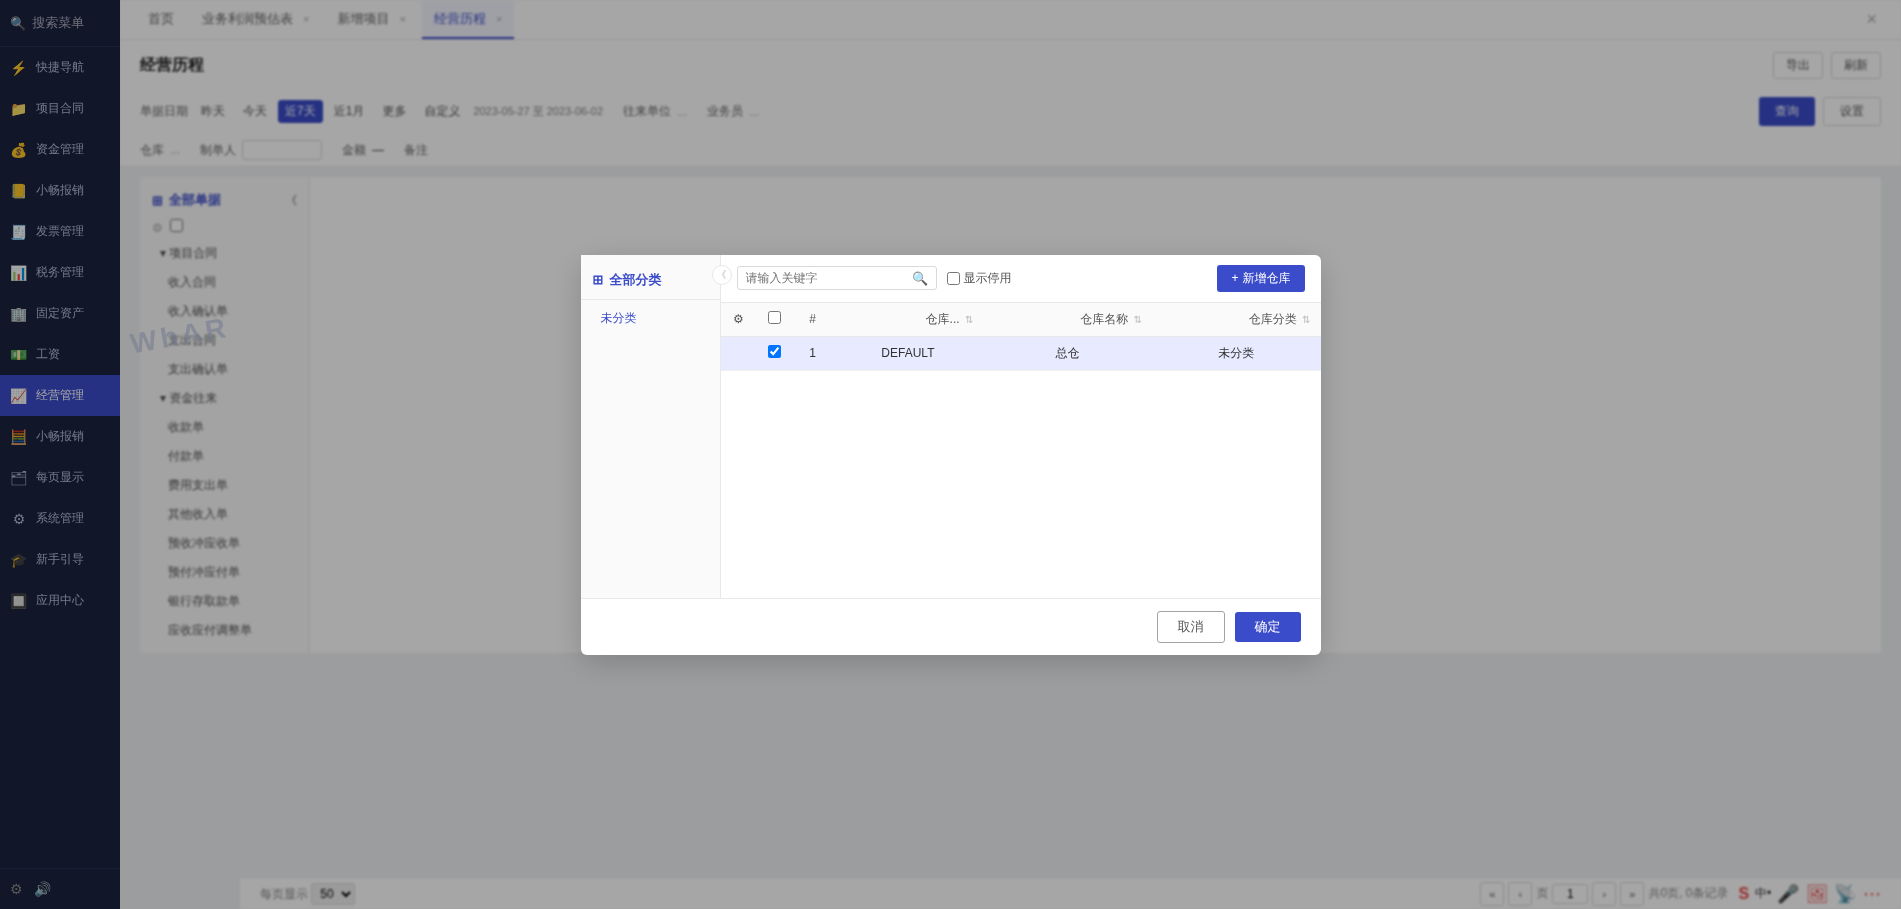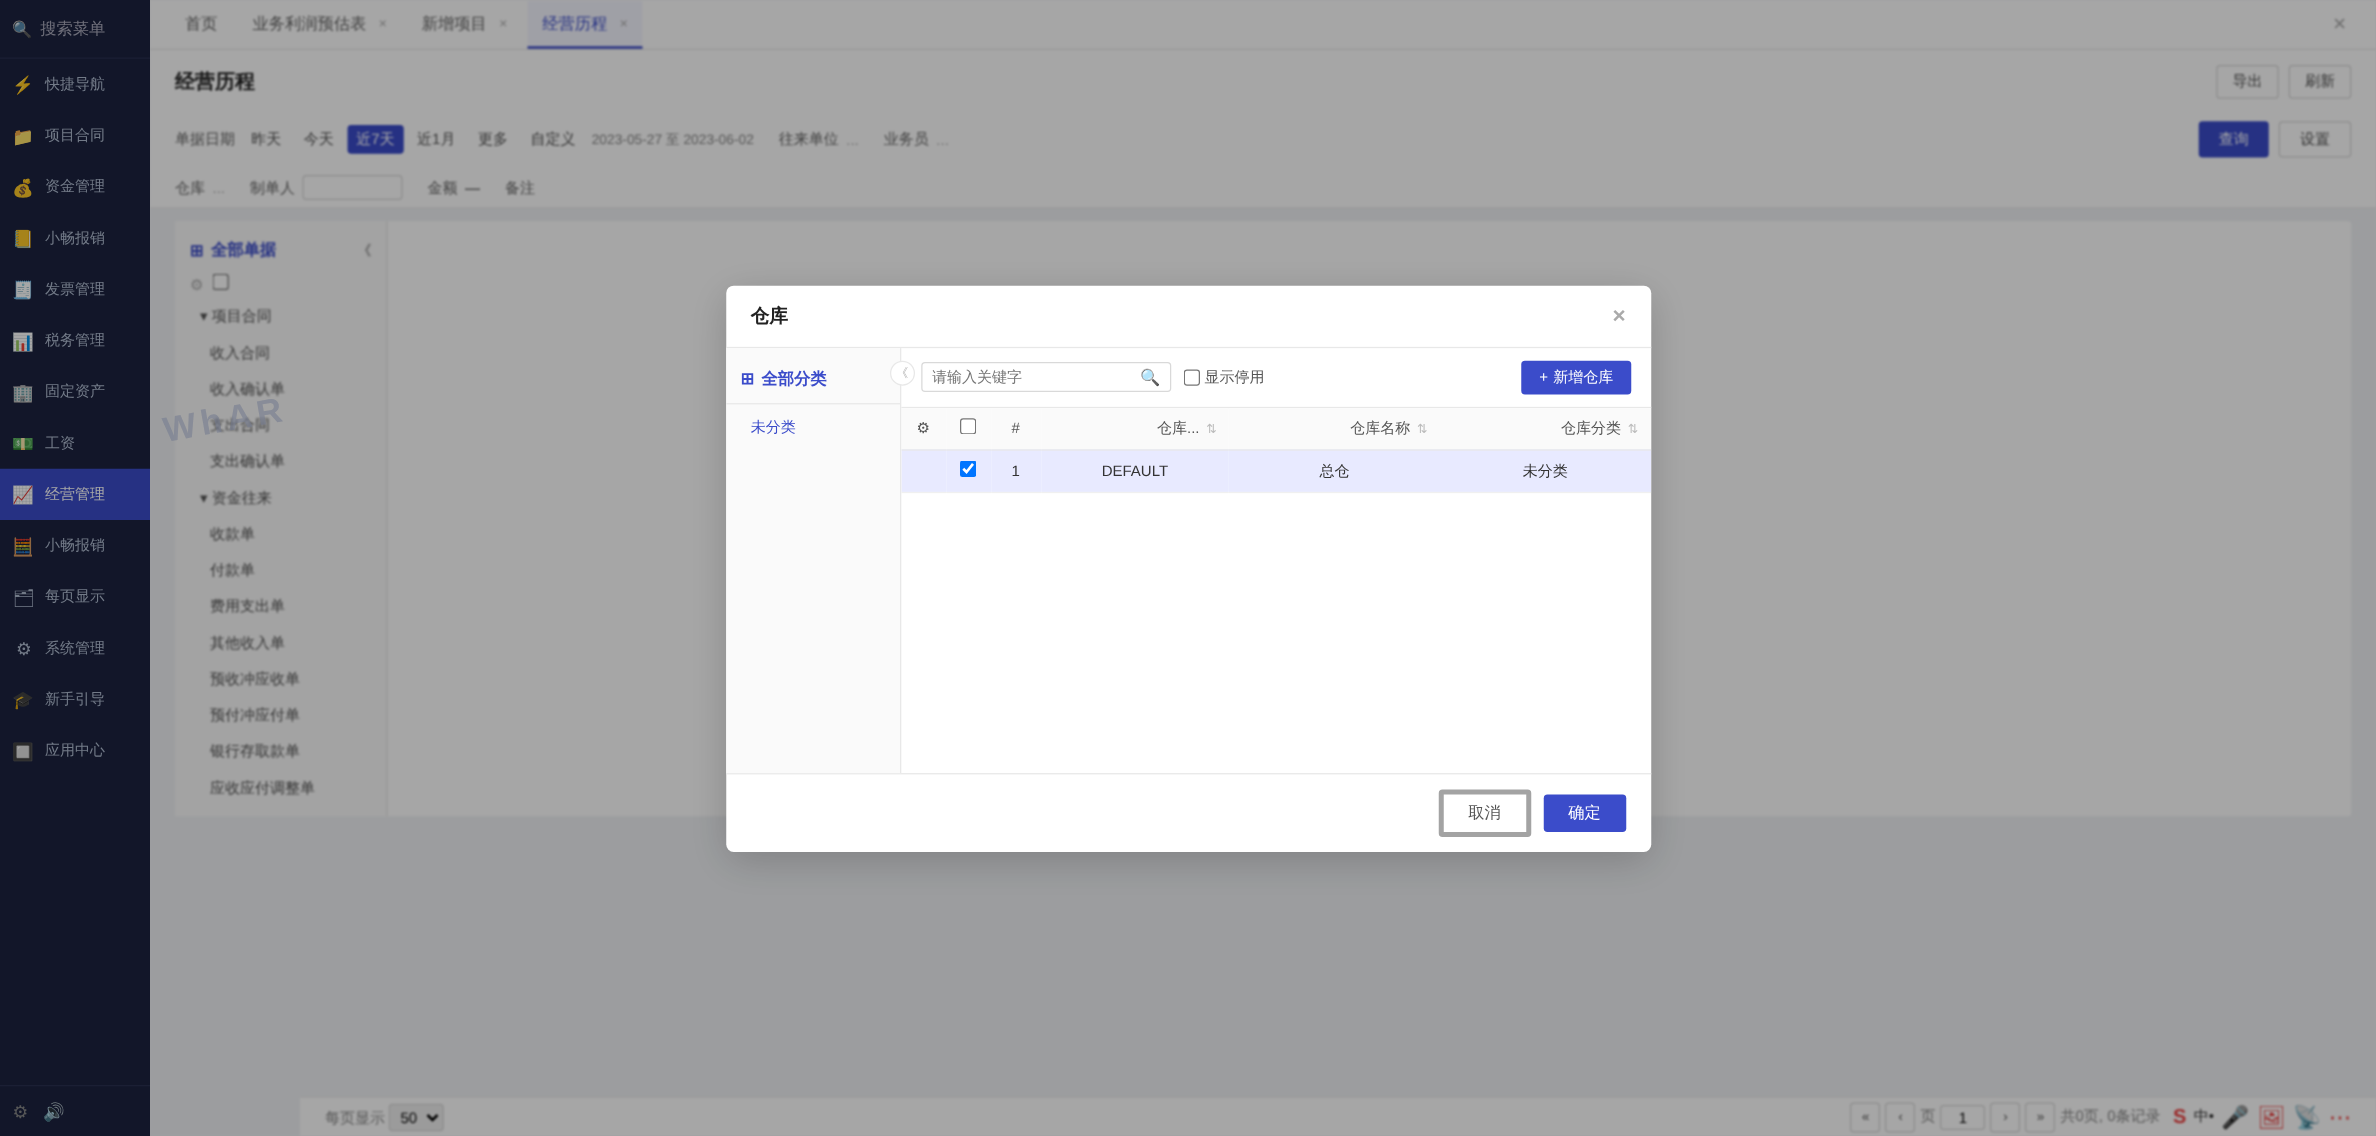--- a/index.html
+++ b/index.html
@@ -182,21 +182,21 @@
       width: 36px; border: 1px solid #d9d9d9; border-radius: 3px; text-align: center;
       padding: 2px 4px; font-size: 12px; outline: none;
     }
 
     
     .modal-footer {
       padding: 12px 20px; border-top: 1px solid #e8e8e8;
       display: flex; align-items: center; justify-content: flex-end; gap: 10px;
     }
     .btn-cancel {
-      padding: 6px 20px; border: 4px solid #a3a3a3; border-radius: 3px;
+      padding: 6px 20px; border: 1px solid #a3a3a3; border-radius: 3px;
       background: #fff; cursor: pointer; font-size: 13px; color: #555;
     }
     .btn-confirm {
       padding: 6px 20px; border: none; border-radius: 3px;
       background: #3b4cca; color: #fff; cursor: pointer; font-size: 13px;
     }
 
     
     .bg-content { filter: blur(1px); pointer-events: none; }
 
@@ -425,24 +425,20 @@
       </div>
     </div>
   </div>
 </div>
 
 <div class="watermark">WhAR</div>
 
 <div class="overlay"></div>
 
 <div class="modal">
-  <div class="modal-header">
-    <span>仓库</span>
-    <span class="modal-close">×</span>
-  </div>
   <div class="modal-body">
 
     <div class="left-panel">
       <div class="left-panel-header">
         <span>⊞</span>
         <span>全部分类</span>
       </div>
       <div class="left-panel-collapse">《</div>
       <div style="height: 1px; background: #e8e8e8; margin: 4px 0;"></div>
       <div class="left-panel-item left-panel-item active">

